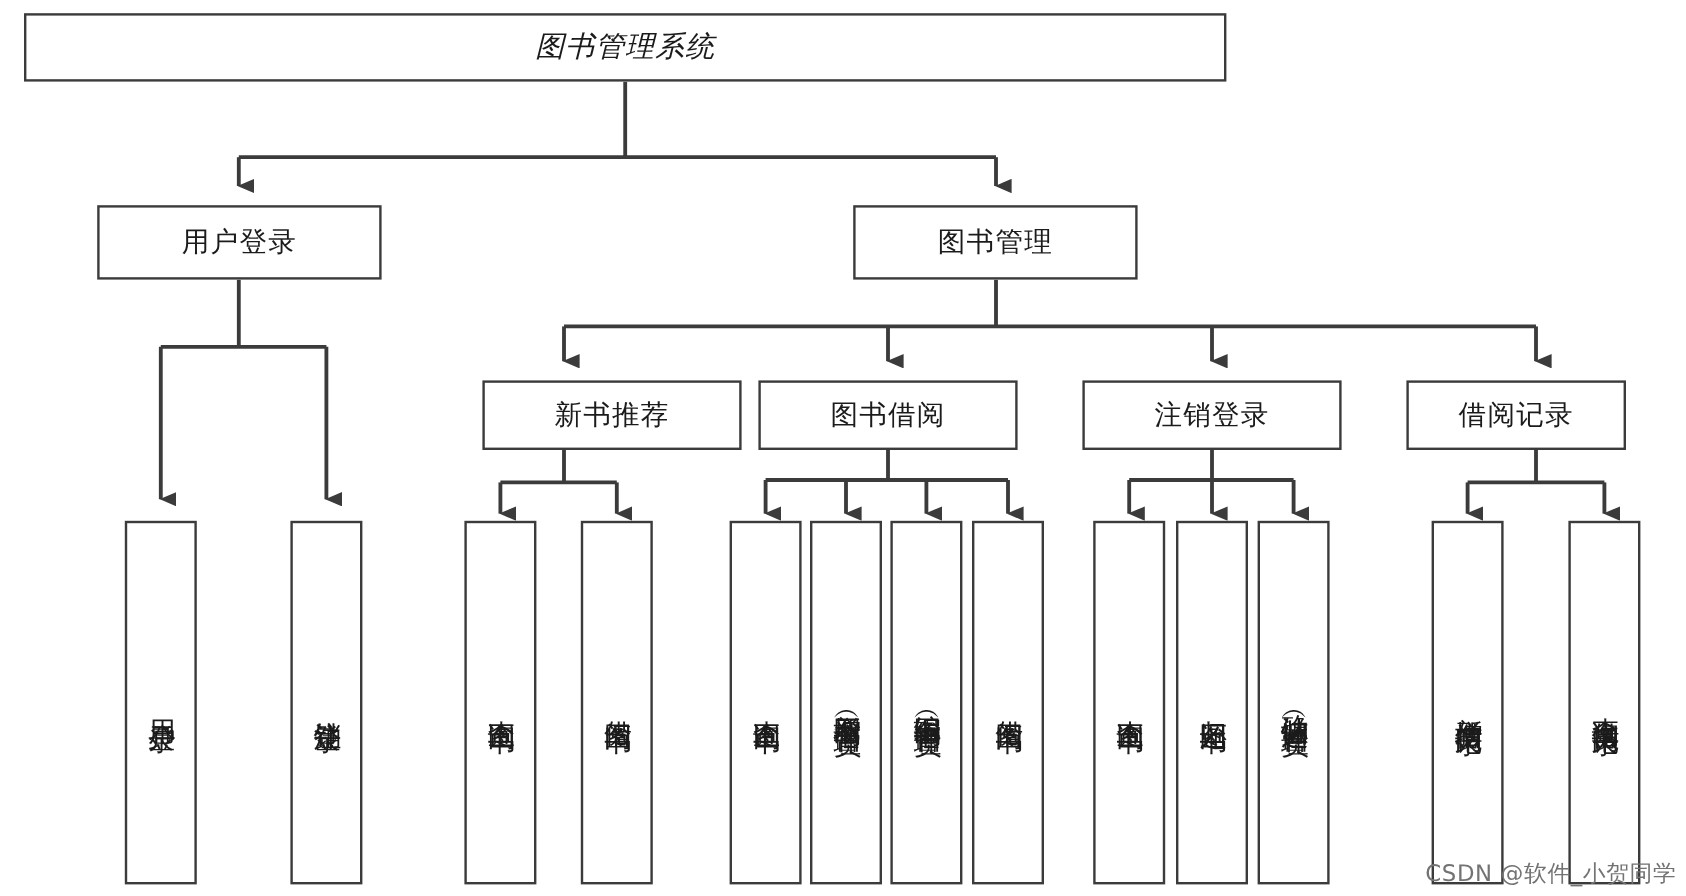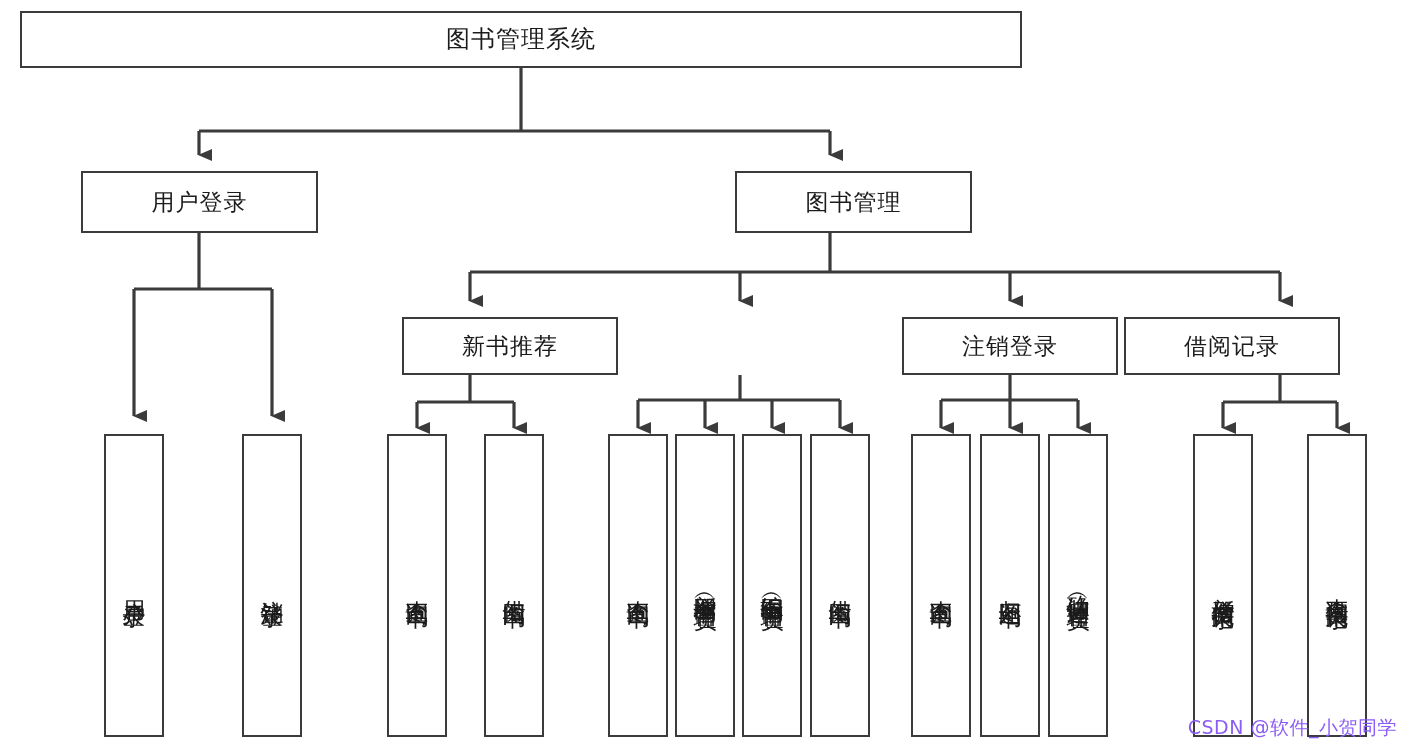--- a/index.html
+++ b/index.html
@@ -49,27 +49,28 @@
     padding: 6px 0;
   }
   .node.v .vtext {
     writing-mode: vertical-rl;
     text-orientation: upright;
     display: block;
     text-align: center;
   }
   #title-node {
     font-size: 24px;
+    font-style: italic;
   }
   #watermark {
     position: absolute;
     right: 8px;
     bottom: 6px;
     font-size: 19px;
-    color: #8b5cf6;
+    color: #737373;
     z-index: 5;
     white-space: nowrap;
     letter-spacing: 0.5px;
   }
 </style>
 </head>
 <body>
 
 <div id="canvas">
 
@@ -123,28 +124,29 @@
       <path d="M 1223 402 L 1337 402"></path>
       <path d="M 1223 402 L 1223 428" marker-end="url(#arrow)"></path>
       <path d="M 1337 402 L 1337 428" marker-end="url(#arrow)"></path>
     </g>
   </svg>
 
   <div class="node h" id="title-node" style="left:20px; top:11px; width:1002px; height:57px;">图书管理系统</div>
 
   <div class="node h" style="left:81px; top:171px; width:237px; height:62px;">用户登录</div>
 
-  <div class="node h" style="left:711px; top:171px; width:237px; height:62px;margin-left:24px;">图书管理</div>
+  <div class="node h" style="left:711px; top:171px; width:237px; height:62px;">图书管理</div>
 
   <div class="node h" style="left:362px; top:317px; width:216px; height:58px;margin-left:40px;">新书推荐</div>
 
+  <div class="node h" style="left:632px; top:317px; width:216px; height:58px;">图书借阅</div>
 
   <div class="node h" style="left:902px; top:317px; width:216px; height:58px;">注销登录</div>
 
-  <div class="node h" style="left:1124px; top:317px; width:216px; height:58px;">借阅记录</div>
+  <div class="node h" style="left:1172px; top:317px; width:183px; height:58px;">借阅记录</div>
 
   <div class="node v" style="left:104px; top:434px; width:60px; height:303px;">
     <span class="vtext">用户登录</span>
   </div>
 
   <div class="node v" style="left:242px; top:434px; width:60px; height:303px;">
     <span class="vtext">注销登录</span>
   </div>
 
   <div class="node v" style="left:387px; top:434px; width:60px; height:303px;">

